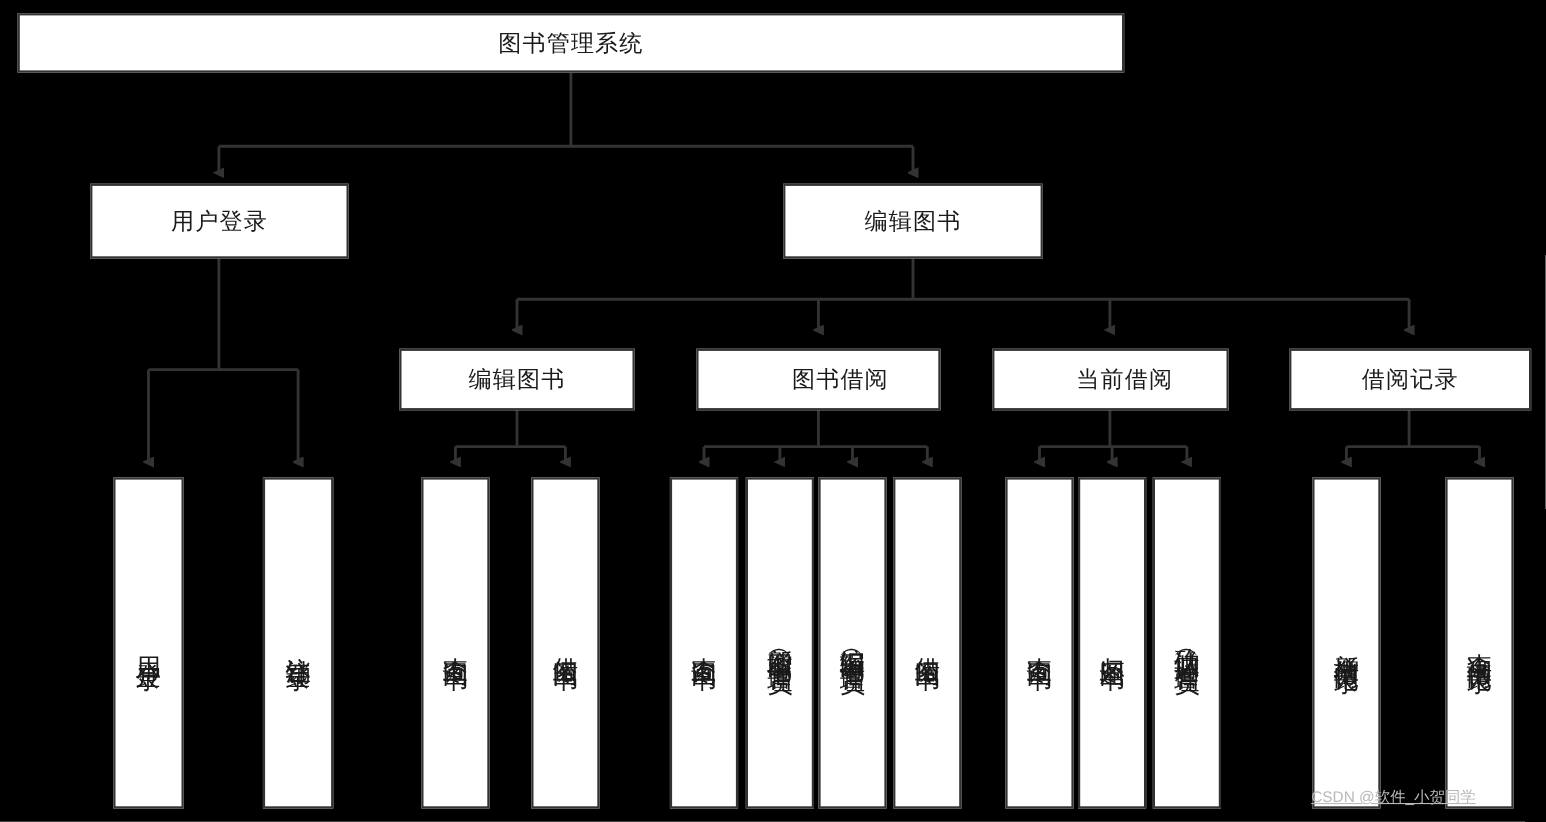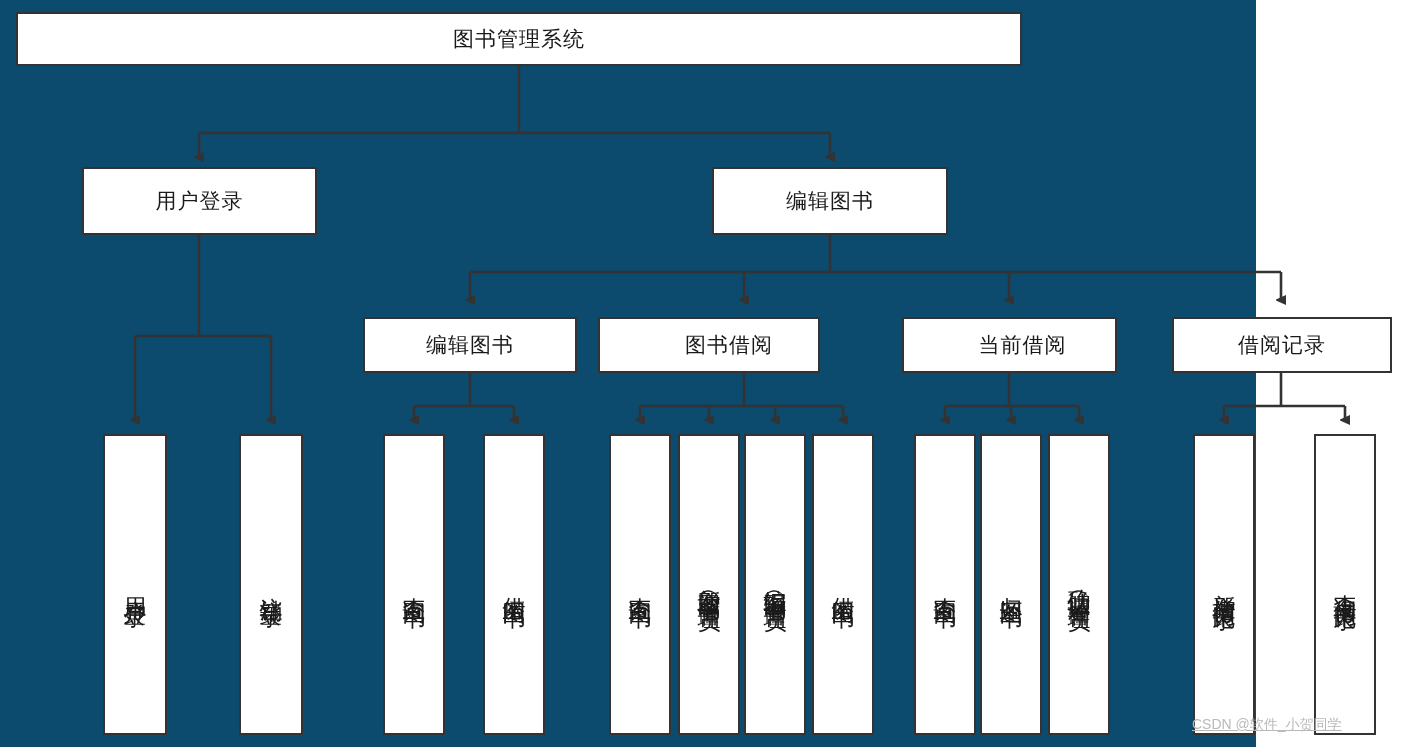--- a/index.html
+++ b/index.html
@@ -1,20 +1,20 @@
 <!DOCTYPE html>
 <html><head>
 <meta charset="utf-8">
 <style>
   html,body{margin:0;padding:0;background:#ffffff;}
   body{
     width:1405px;height:747px;overflow:hidden;
     font-family:"Liberation Sans","DejaVu Sans",sans-serif;
   }
-  #diagram-root{position:relative;width:1256px;height:747px;background:#0c4a6e;}
+  #diagram-root{position:relative;width:1405px;height:747px;background:#000000;}
   svg#wires{position:absolute;left:0;top:0;width:1405px;height:747px;}
   .node{
     position:absolute;
     box-sizing:border-box;
     background:#ffffff;
     border:2px solid #333333;
     display:flex;
     align-items:center;
     justify-content:center;
     color:#1a1a1a;
@@ -99,21 +99,21 @@
   <div class="node node-h" style="left:82px;top:167px;width:235px;height:68px;">
     <span>用户登录</span>
   </div>
   <div class="node node-h" style="left:712px;top:167px;width:236px;height:68px;">
     <span>编辑图书</span>
   </div>
 
   <div class="node node-h" style="left:363px;top:317px;width:214px;height:56px;">
     <span>编辑图书</span>
   </div>
-  <div class="node node-h" style="left:598px;top:317px;width:222px;height:56px;padding-left:40px;">
+  <div class="node node-h" style="left:633px;top:317px;width:222px;height:56px;padding-left:40px;">
     <span>图书借阅</span>
   </div>
   <div class="node node-h" style="left:902px;top:317px;width:215px;height:56px;padding-left:26px;">
     <span>当前借阅</span>
   </div>
   <div class="node node-h" style="left:1172px;top:317px;width:220px;height:56px;">
     <span>借阅记录</span>
   </div>
 
   <div class="node node-v" style="left:103px;top:434px;width:64px;height:301px;">

